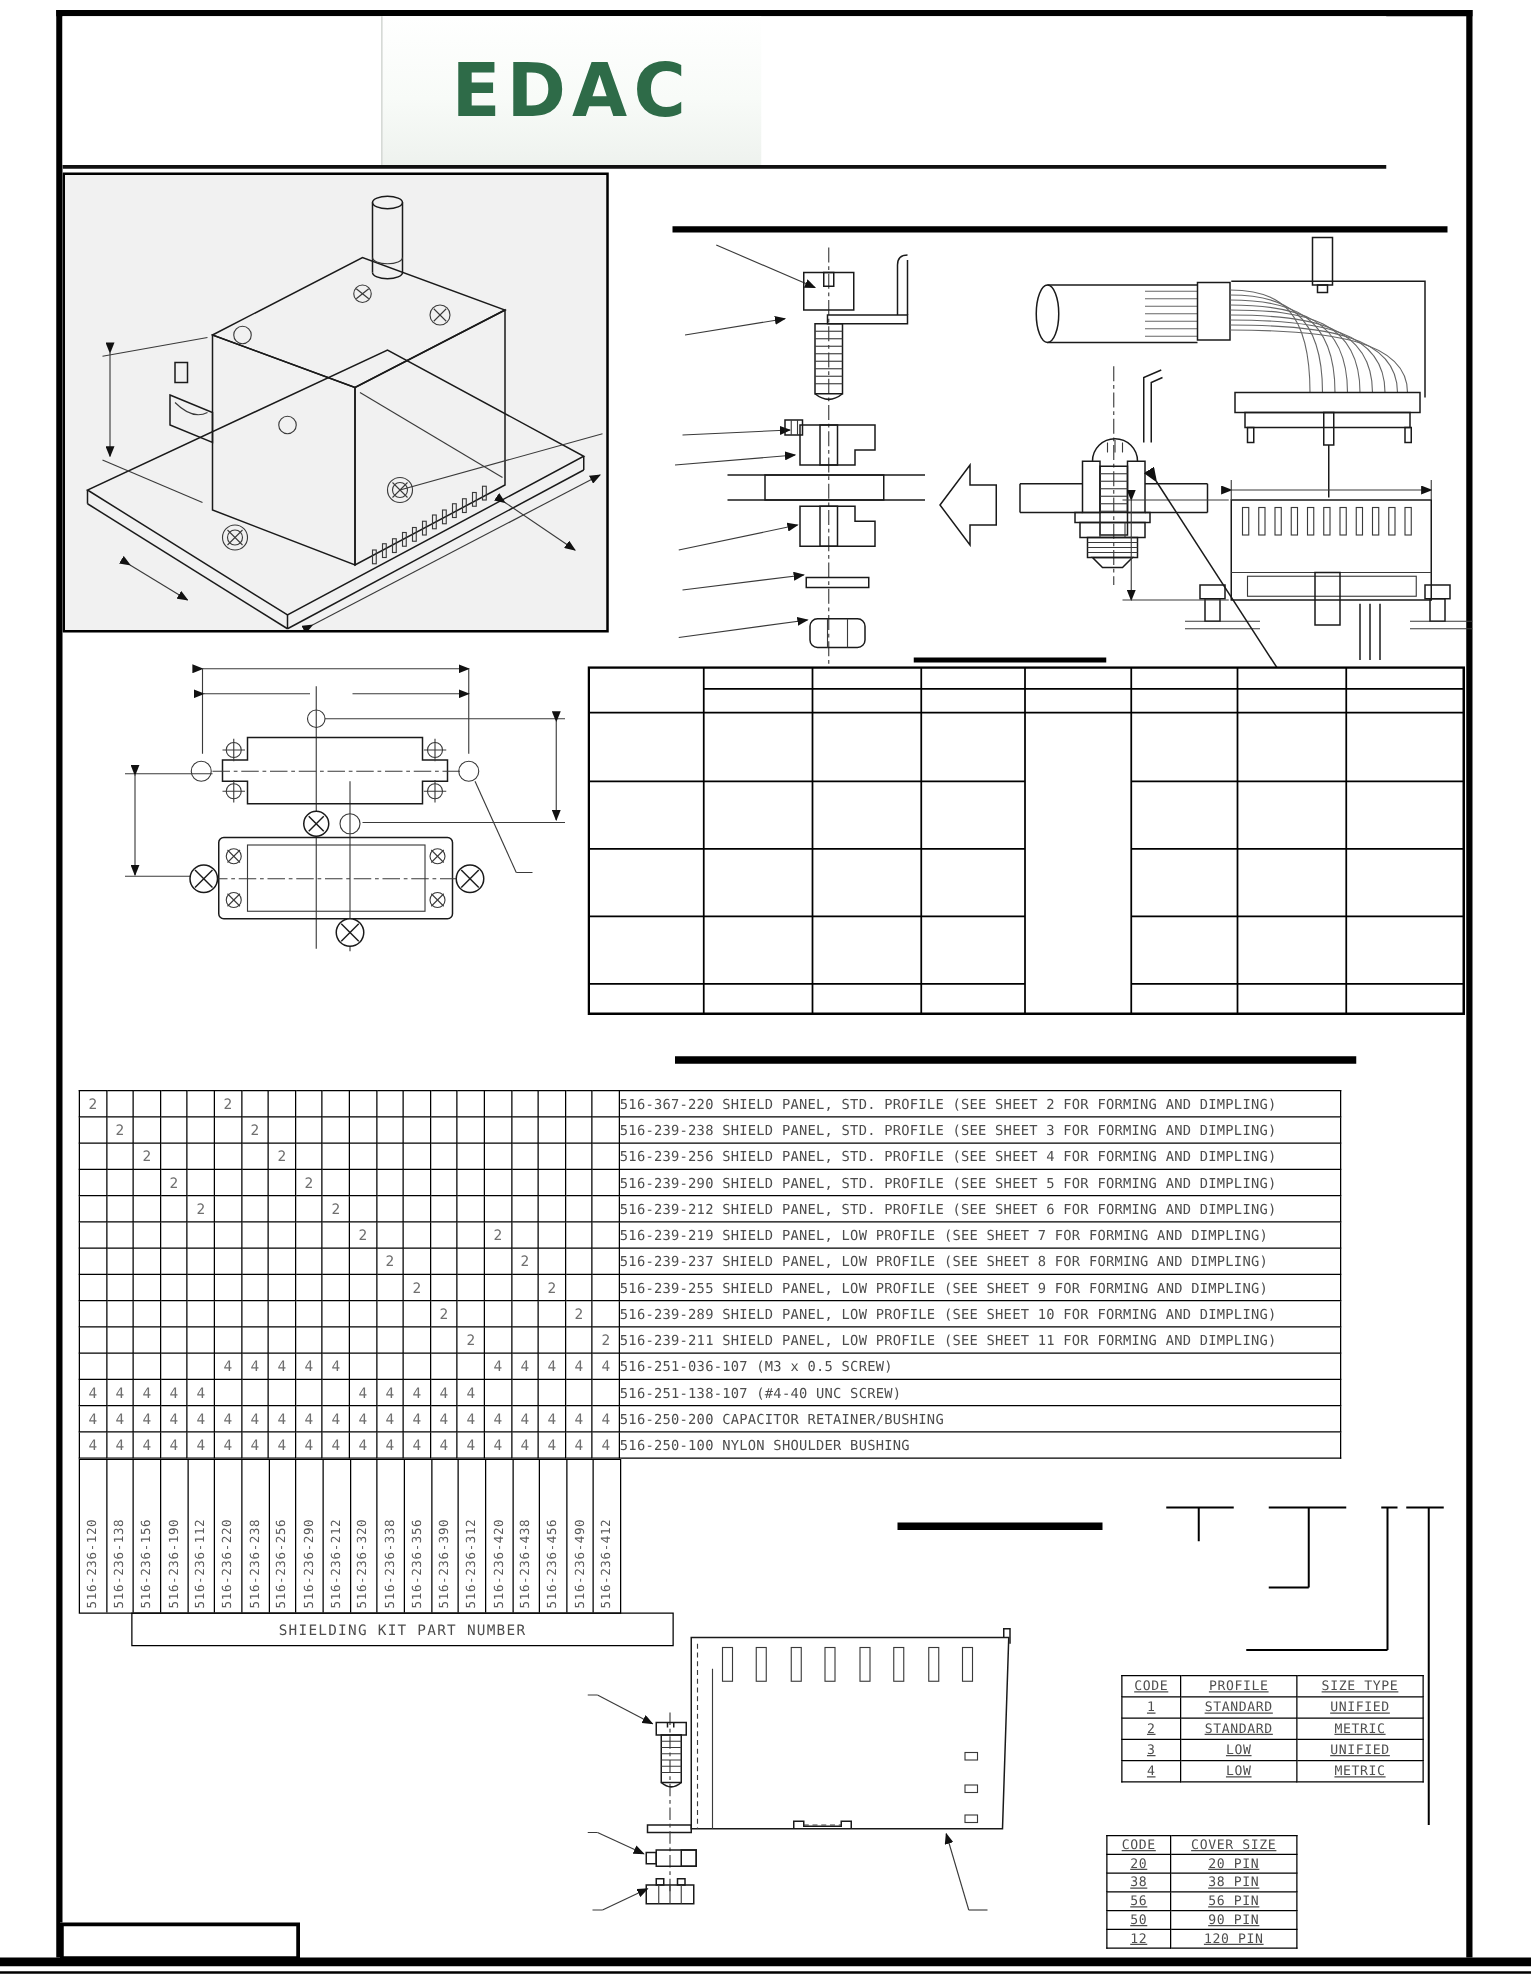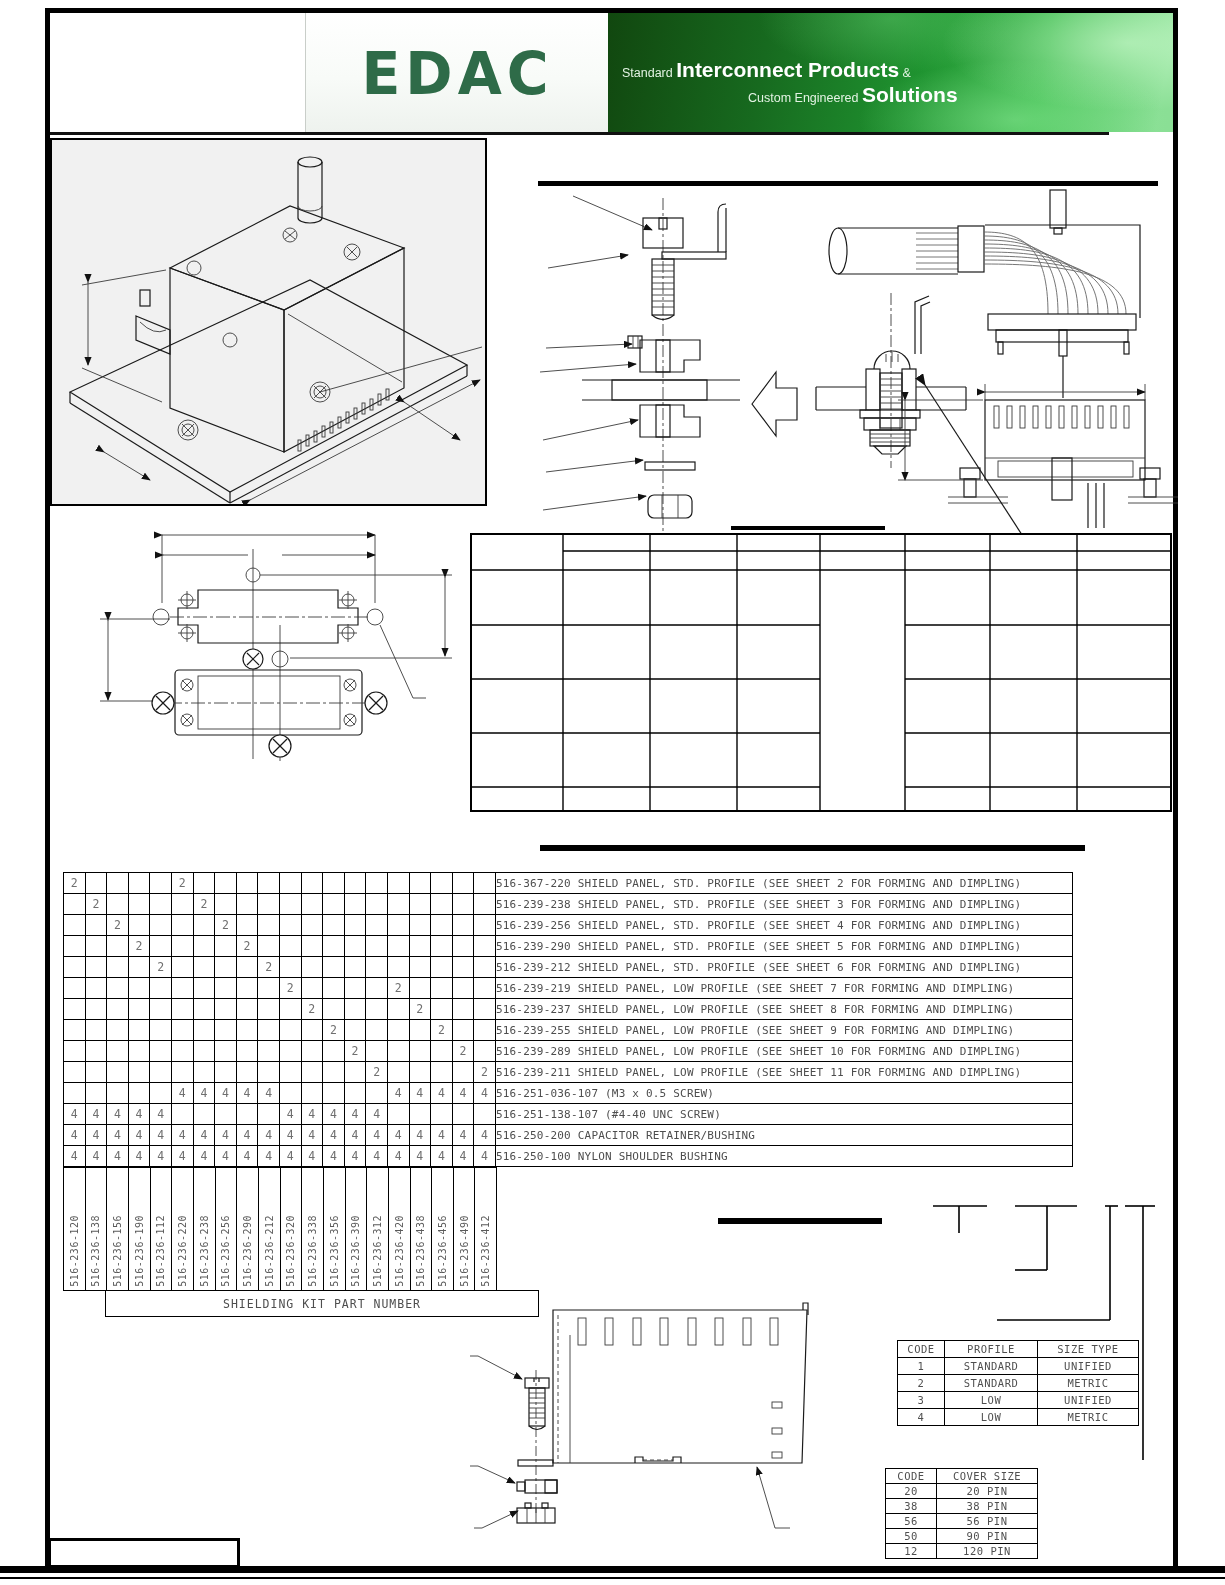--- a/index.html
+++ b/index.html
@@ -61,49 +61,41 @@
   #rot-holder{left:63px;top:1167px;width:434px;height:124px;display:flex;
     border:1px solid #000;box-sizing:border-box;background:#fff;}
   .rotcell{flex:1;border-right:1px solid #000;display:flex;align-items:flex-end;justify-content:center;box-sizing:border-box;}
   .rotcell:last-child{border-right:none;}
   .rotcell span{writing-mode:vertical-rl;transform:rotate(180deg);font-size:10px;color:#5a5a5a;
     letter-spacing:0.5px;padding:3px 0;white-space:nowrap;}
   #matrix-footer{left:63px;top:1290px;width:434px;height:27px;border:1px solid #000;box-sizing:border-box;
     display:flex;align-items:center;justify-content:center;font-size:11.5px;letter-spacing:1px;color:#4d4d4d;margin-left:42px;}
 
   
-  .codetable{border-collapse:collapse;background:#fff;}
+  .codetable{border-collapse:collapse;background:#fff;text-decoration:underline;}
   .codetable td,.codetable th{border:1px solid #000;font-size:10.5px;font-weight:normal;
     color:#4f4f4f;text-align:center;padding:1px 4px;letter-spacing:0.5px;white-space:nowrap;}
   #profile-table-holder{left:897px;top:1340px;}
   #profile-table-holder td,#profile-table-holder th{height:14px;}
   #profile-table-holder .c0{width:38px;} #profile-table-holder .c1{width:84px;} #profile-table-holder .c2{width:92px;}
   #cover-table-holder{left:885px;top:1468px;}
   #cover-table-holder td,#cover-table-holder th{height:11px;font-size:10.5px;}
   #cover-table-holder .c0{width:42px;} #cover-table-holder .c1{width:92px;margin-top:14px;}
 </style>
 </head>
 <body>
 
 <div class="abs" id="frame"></div>
 <div class="abs" id="bottom-rule-thick"></div>
 <div class="abs" id="bottom-rule-thin"></div>
 <div class="abs" id="title-block"></div>
 
 <div class="abs" id="header">
   <div class="abs" id="logo-area">
     <div id="logo-text">EDAC</div>
-  </div>
-  <div class="abs" id="banner">
-    <div class="banner-line" id="banner-line1">
-      <span class="banner-small">Standard </span><span class="banner-large">Interconnect Products</span><span class="banner-small"> &amp;</span>
-    </div>
-    <div class="banner-line" id="banner-line2">
-      <span class="banner-small">Custom Engineered </span><span class="banner-large">Solutions</span>
-    </div>
   </div>
 </div>
 
 <div class="abs" id="iso-panel">
 <svg width="433" height="364" viewBox="0 0 433 364">
   <defs>
     <marker id="ah1" markerWidth="10" markerHeight="8" refX="9" refY="4" orient="auto">
           <path d="M0,0 L10,4 L0,8 z" fill="#111"></path>
         </marker>
   </defs>

